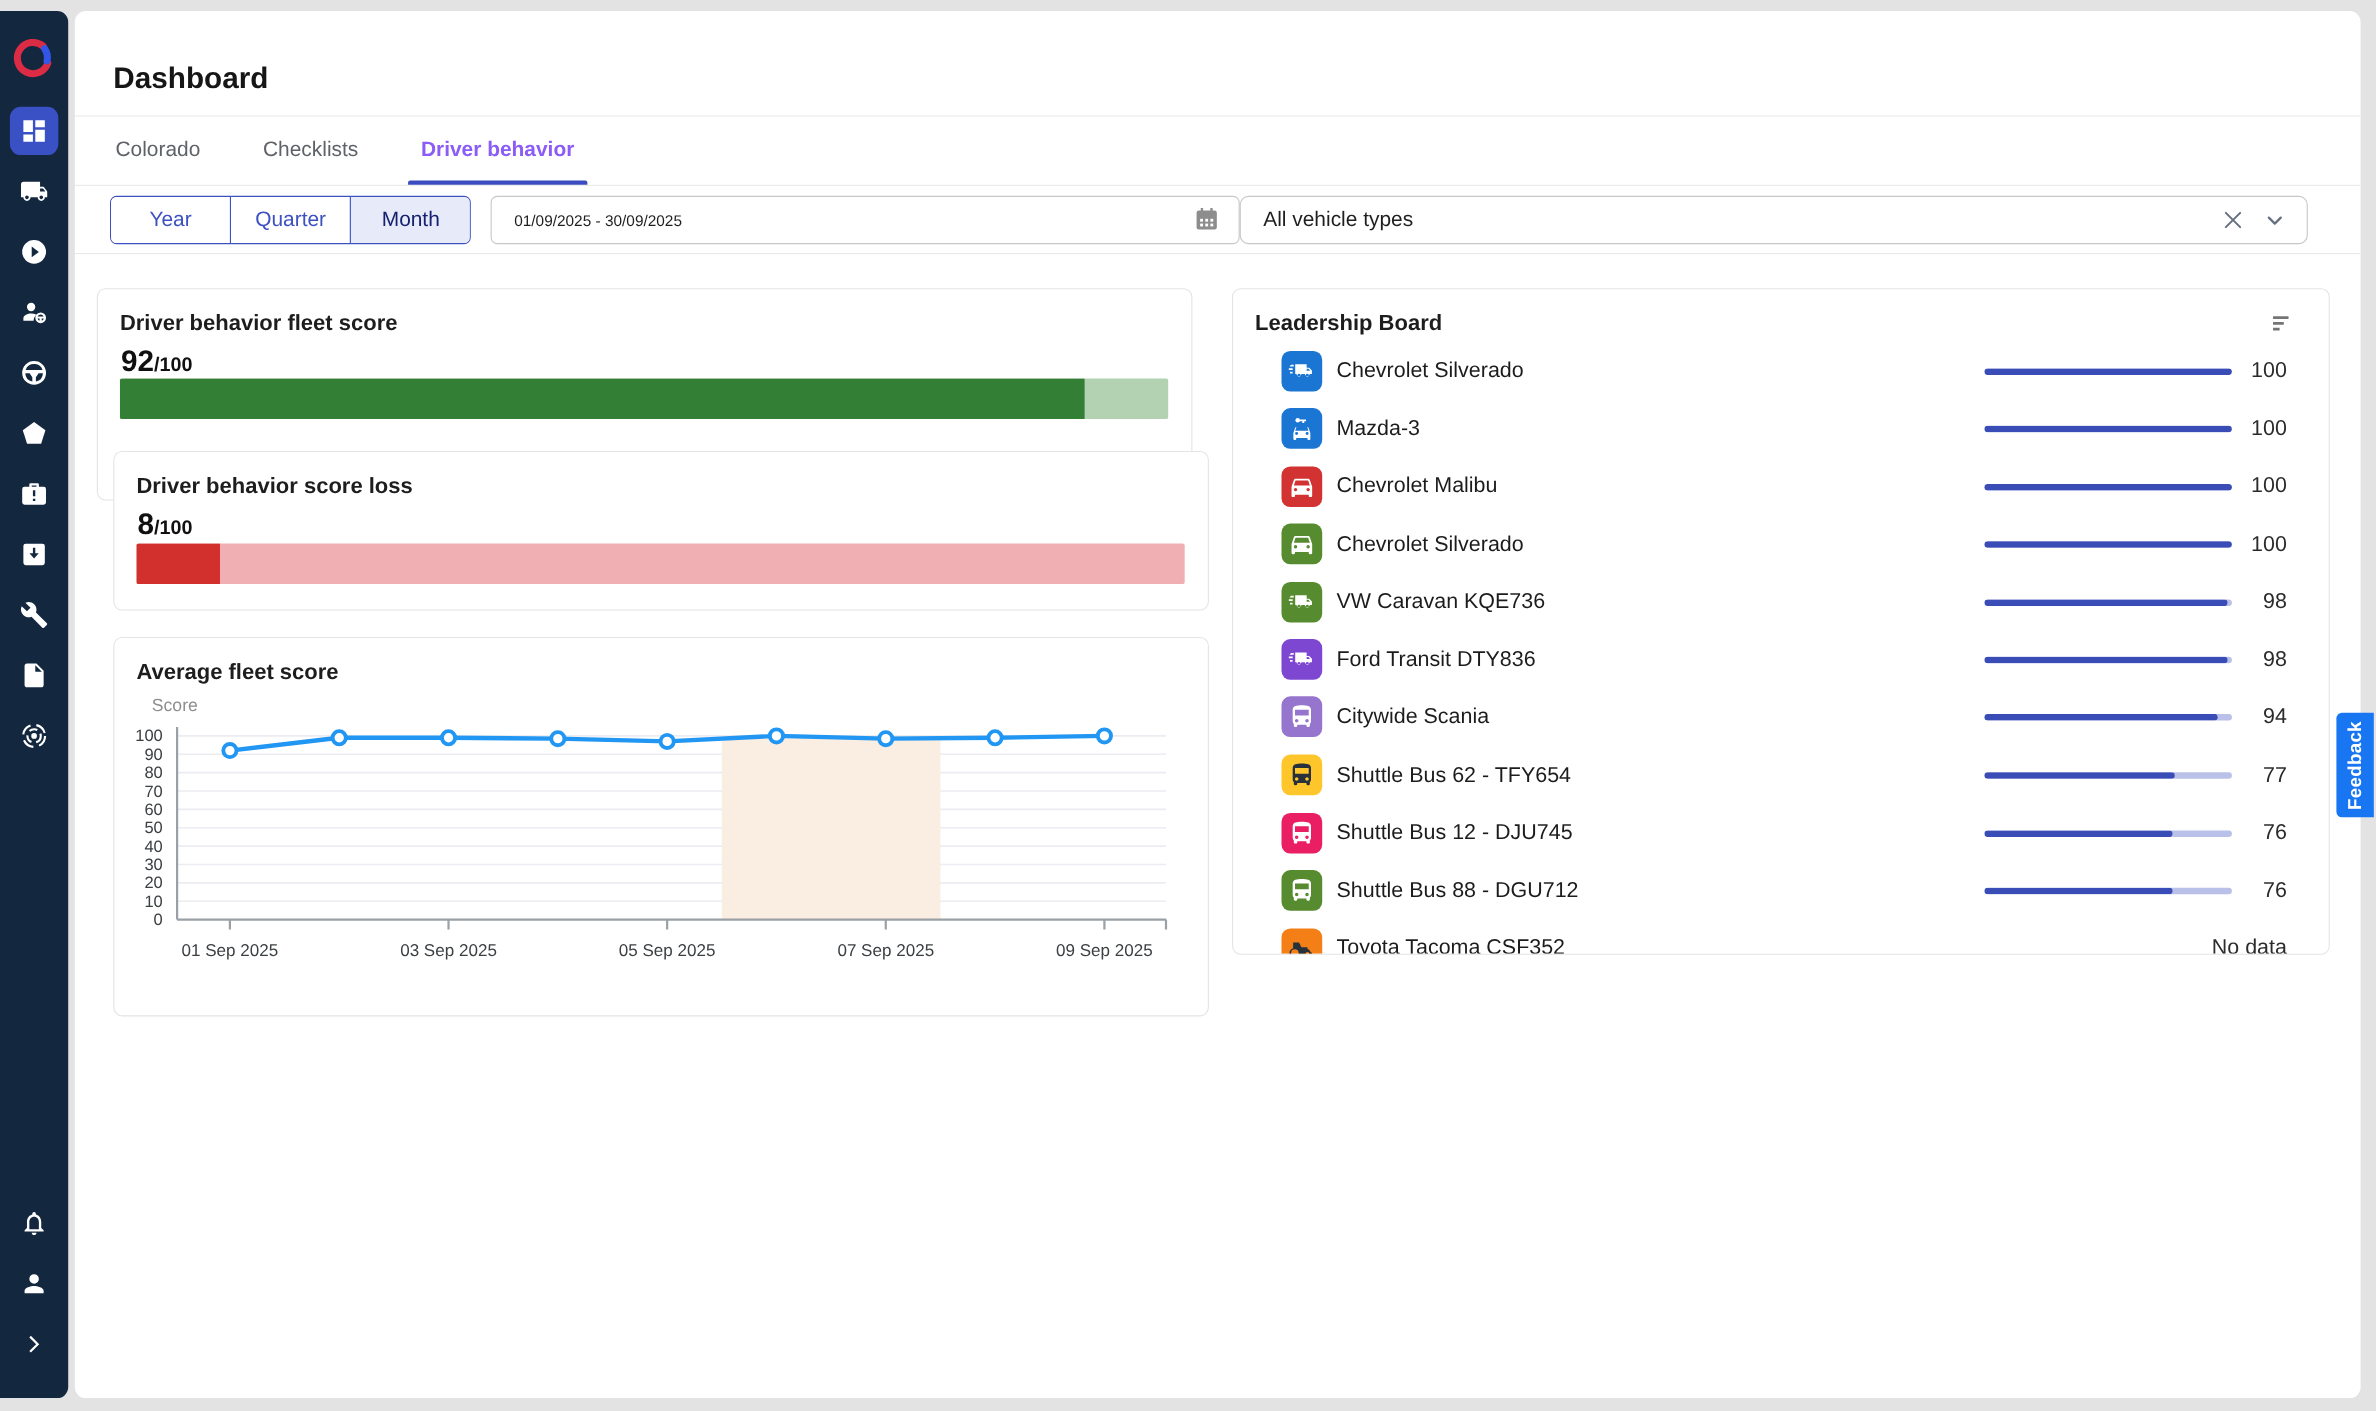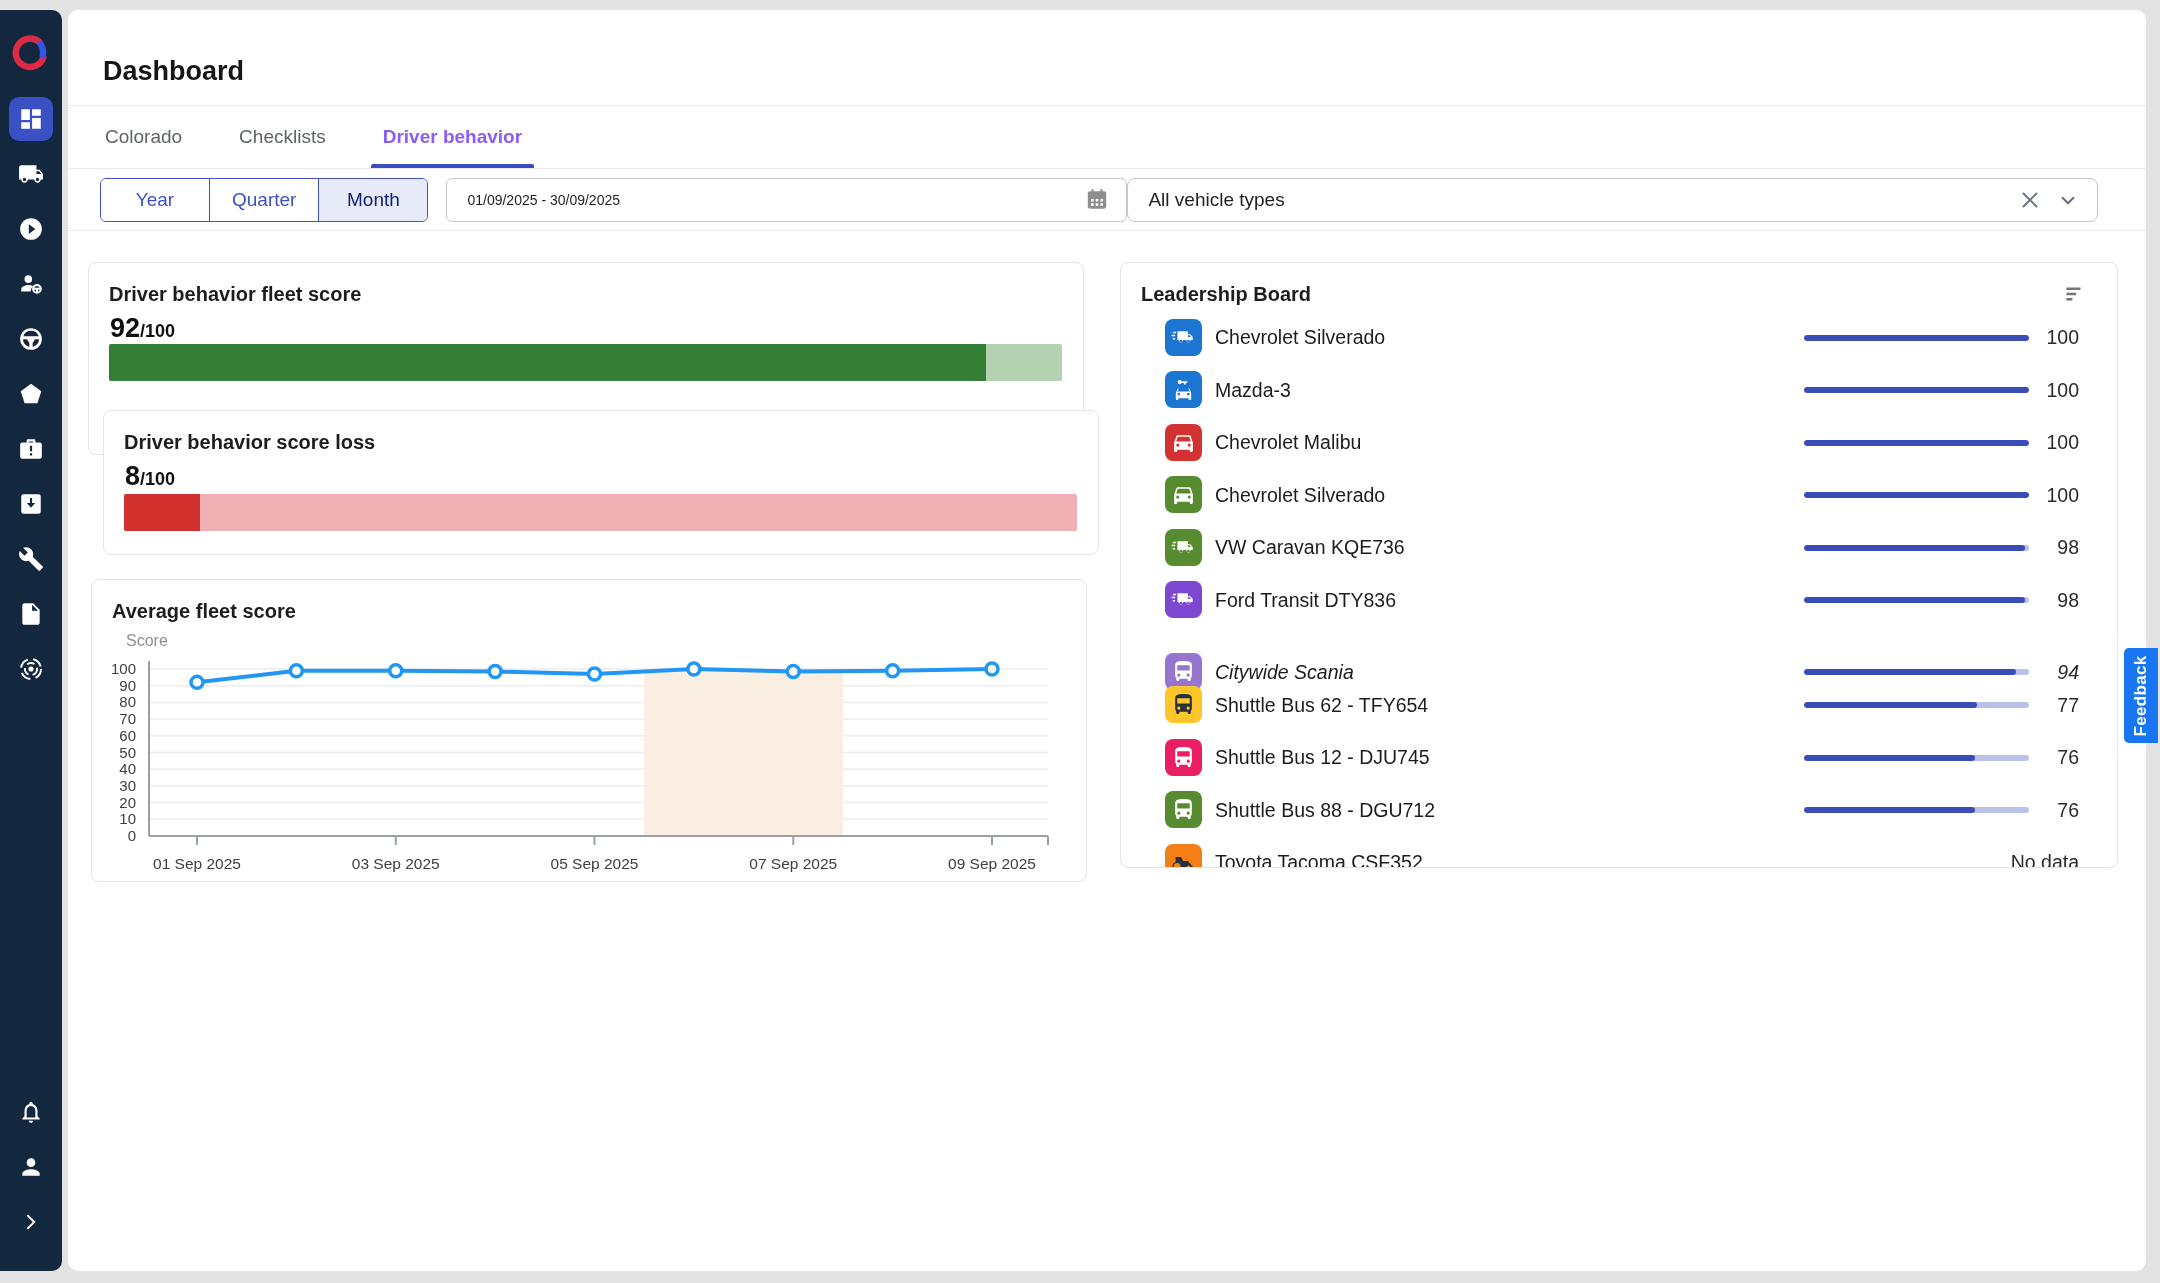--- a/index.html
+++ b/index.html
@@ -39,21 +39,21 @@
   .date-input .grow,.select .grow{flex:1}
   .icon-24{width:26px;height:26px;display:flex;align-items:center;justify-content:center}
   .icon-24 svg{width:26px;height:26px}
   .select{margin-left:auto;width:933px;height:42px;border:1px solid #C7C7C7;border-radius:8px;
     display:flex;align-items:center;padding:0 16px 0 20px;font-size:19px;color:#1F1F1F;cursor:pointer;flex:0 0 auto}
   .select .icon-24{margin-left:12px}
   
   .card{position:absolute;background:#fff;border:1px solid #E4E4E4;border-radius:8px;box-sizing:border-box}
   #card-fleet{left:20px;top:252px;width:996px;height:193px}
   #card-loss {left:35px;top:400px;width:996px;height:145px}
-  #card-chart{left:23px;top:569px;width:996px;height:303px}
+  #card-chart{left:35px;top:569px;width:996px;height:345px}
   #card-board{left:1052px;top:252px;width:998px;height:606px;overflow:hidden}
   .card-title{position:absolute;left:20px;top:20px;font-size:20px;font-weight:bold;color:#1D1D1D;margin:0}
   .score-line{position:absolute;left:21px;top:50px;color:#101010}
   .score-big{font-size:27px;font-weight:bold}
   .score-small{font-size:18px;font-weight:bold}
   .hbar{position:absolute;left:20px;right:21px;height:37px;border-radius:2px;overflow:hidden}
   #card-fleet .hbar{top:81px}
   #card-loss  .hbar{top:83px}
   .hbar-fill{height:100%}
   
@@ -394,21 +394,21 @@
               <path d="M2.6 6.4h2.3v1.5H1.2zM.6 9.4h3.4v1.5H.6zM1.7 12.4h2.2v1.5H1.7z"></path>
               <path d="M18.4 8.9h-2.2V5.9H6.2v8.6h1a2.3 2.3 0 0 0 4.5 0h2.8a2.3 2.3 0 0 0 4.5 0h1.8v-3.2L18.4 8.9zm-8.9 7.9a1.3 1.3 0 1 1 0-2.6 1.3 1.3 0 0 1 0 2.6zm7.3 0a1.3 1.3 0 1 1 0-2.6 1.3 1.3 0 0 1 0 2.6zm-.6-5.3V9.9h1.7l1.2 1.6h-2.9z"></path>
             </svg>
           </span>
           <span class="row-name">Ford Transit DTY836</span>
           <span class="row-bar" style="background:#B9C1E9">
             <span class="row-bar-fill" style="width:98%;background:#3A4CB5"></span>
           </span>
           <span class="row-score">98</span>
         </div>
-        <div class="board-row" style="top: 390px; font-style: italic;">
+        <div class="board-row" style="top: 370px;">
           <span class="row-icon" style="background:#9575CD;color:#FFFFFF">
             <svg viewBox="0 0 24 24">
               <path d="M4 16c0 .88.39 1.67 1 2.22V20c0 .55.45 1 1 1h1c.55 0 1-.45 1-1v-1h8v1c0 .55.45 1 1 1h1c.55 0 1-.45 1-1v-1.78c.61-.55 1-1.34 1-2.22V6c0-3.5-3.58-4-8-4s-8 .5-8 4v10zm3.5 1c-.83 0-1.5-.67-1.5-1.5S6.67 14 7.5 14s1.5.67 1.5 1.5S8.33 17 7.5 17zm9 0c-.83 0-1.5-.67-1.5-1.5s.67-1.5 1.5-1.5 1.5.67 1.5 1.5-.67 1.5-1.5 1.5zm1.5-6H6V6h12v5z"></path>
             </svg>
           </span>
           <span class="row-name">Citywide Scania</span>
           <span class="row-bar" style="background:#B9C1E9">
             <span class="row-bar-fill" style="width:94%;background:#3A4CB5"></span>
           </span>
           <span class="row-score">94</span>

